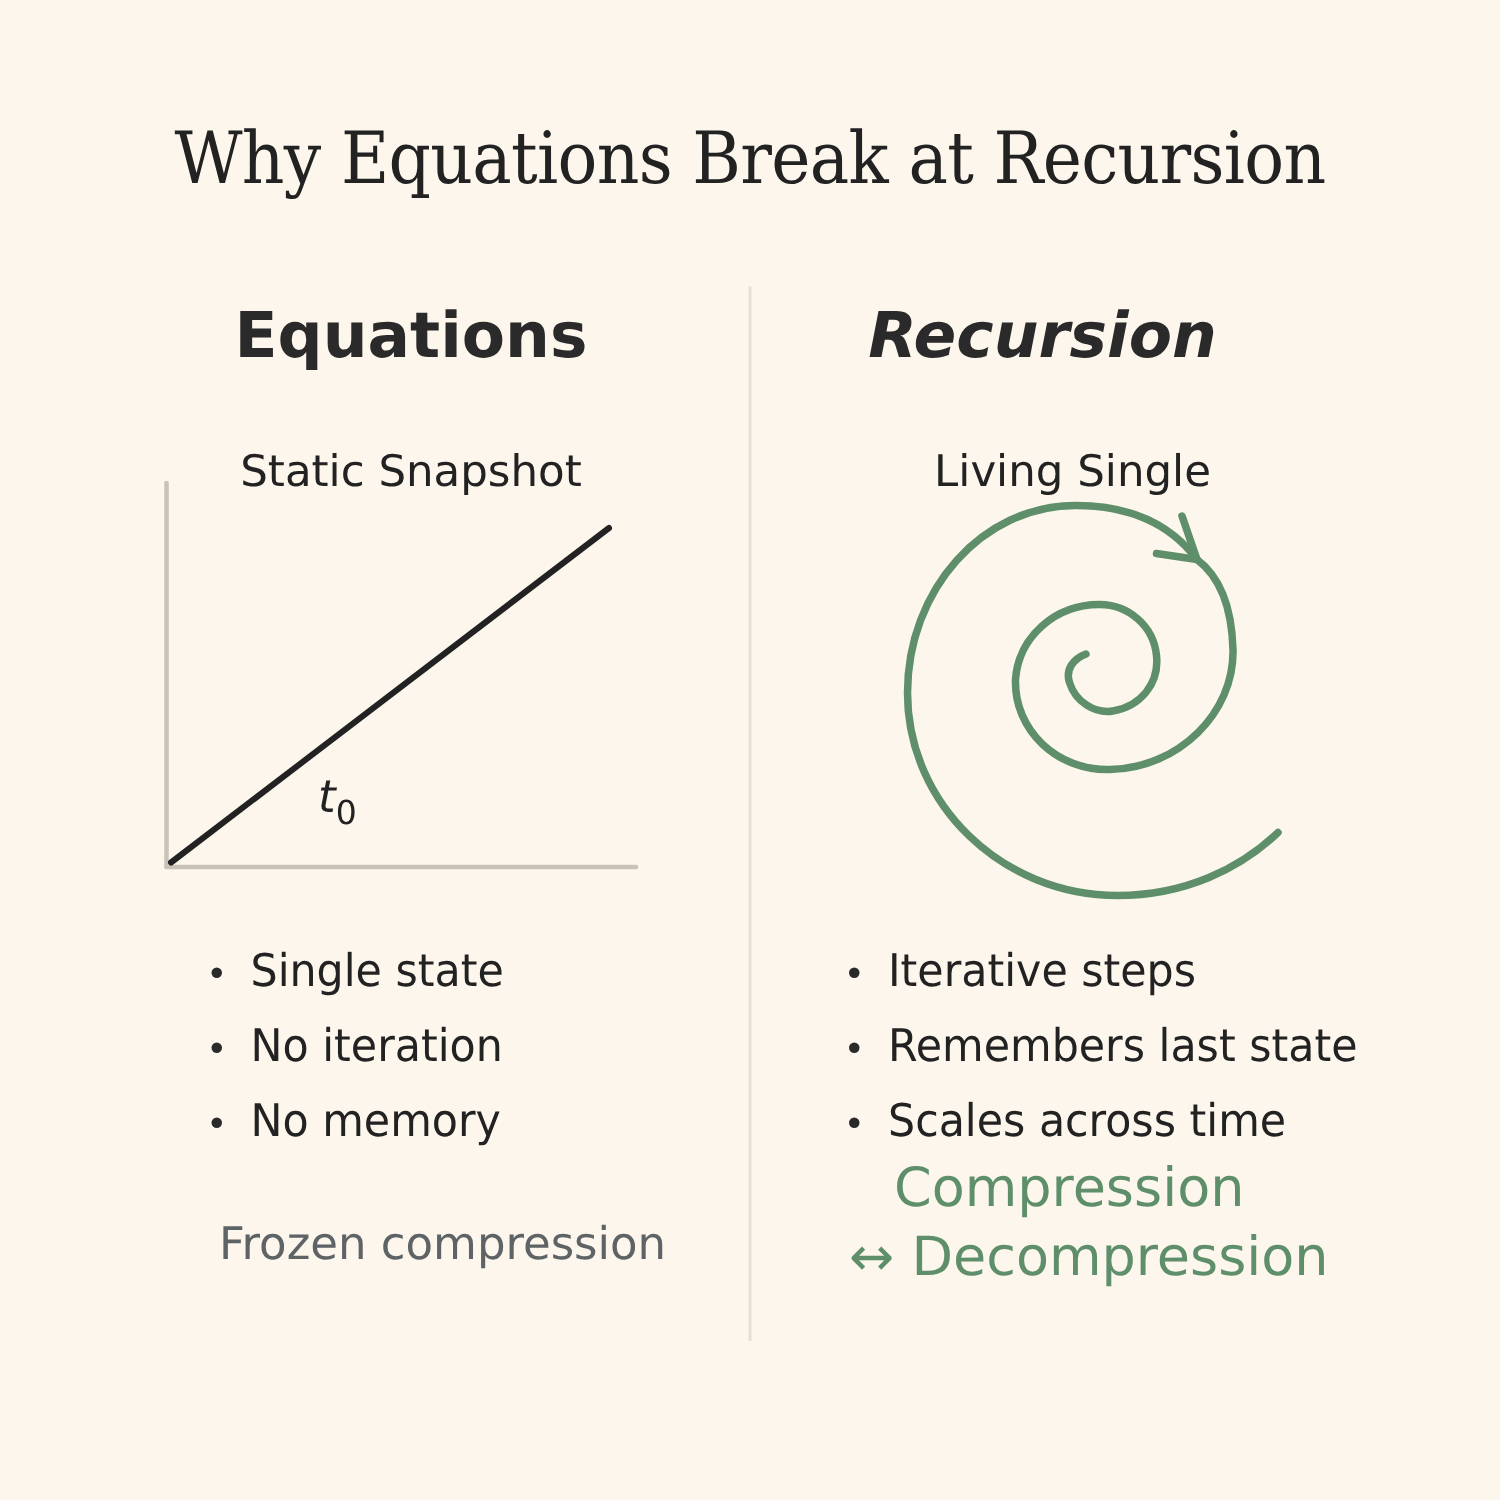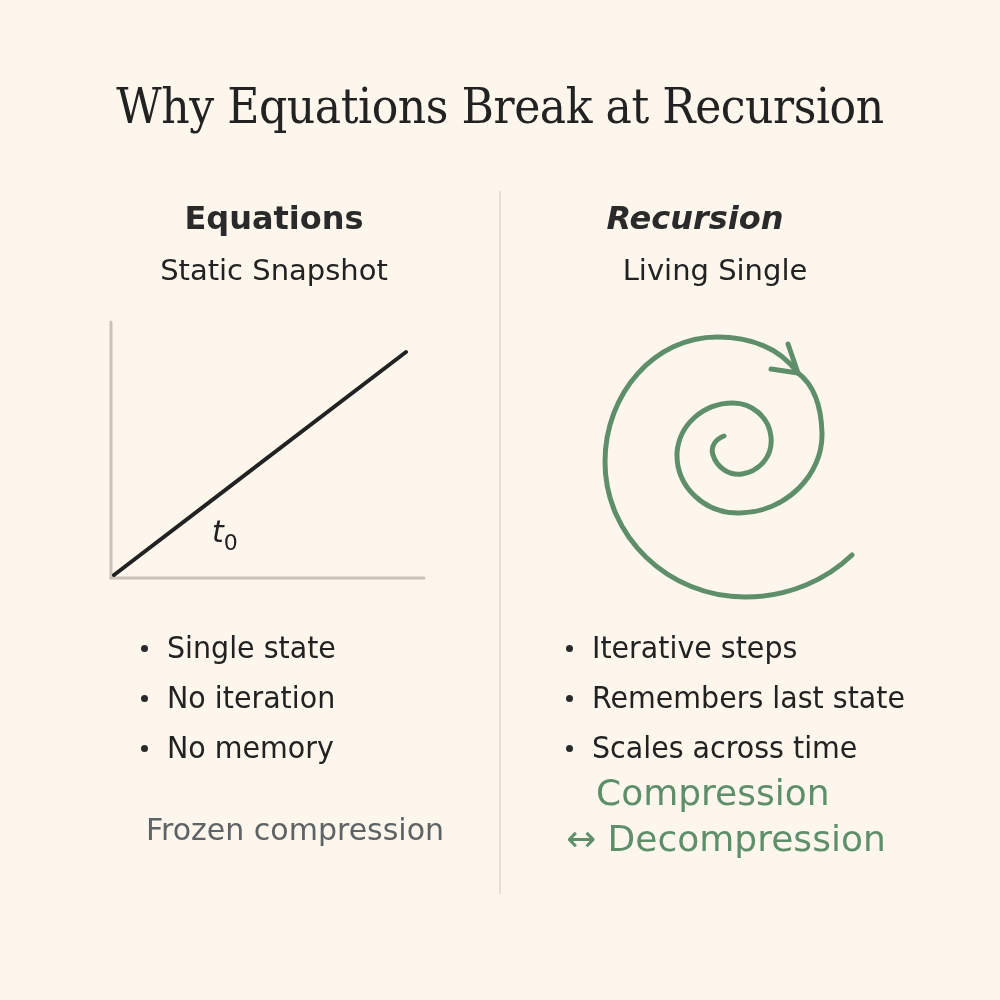--- a/index.html
+++ b/index.html
@@ -18,25 +18,25 @@
     font-size: 48px; color: #222222;
     letter-spacing: -0.5px;
     transform: scaleX(0.92);
     transform-origin: center;
   }
   .divider {
     position: absolute; left: 499px; top: 191px;
     width: 2px; height: 703px; background: #E8E0D4;
   }
   .heading {
-    position: absolute; font-size: 32px; font-weight: bold; color: #2A2A2A;
+    position: absolute; font-size: 42px; font-weight: bold; color: #2A2A2A;
     text-align: center;
   }
   .subheading {
-    position: absolute; font-size: 29px; color: #222222; text-align: center;
+    position: absolute; font-size: 29px; color: #222222; text-align: center; margin-top: 44px;
   }
   .col-left .heading { left: 100px; width: 348px; top: 199px; }
   .col-left .subheading { left: 100px; width: 348px; top: 253px; }
   .col-right .heading { left: 520px; width: 350px; top: 199px; font-style: italic; }
   .col-right .subheading { left: 540px; width: 350px; top: 253px; }
   svg.graphic { position: absolute; left: 0; top: 0; }
   .bullets { position: absolute; margin: 0; padding: 0; list-style: none; }
   .bullets li {
     position: relative; font-size: 30px; height: 50px; line-height: 50px;
     padding-left: 26px; color: #222222; white-space: nowrap;

